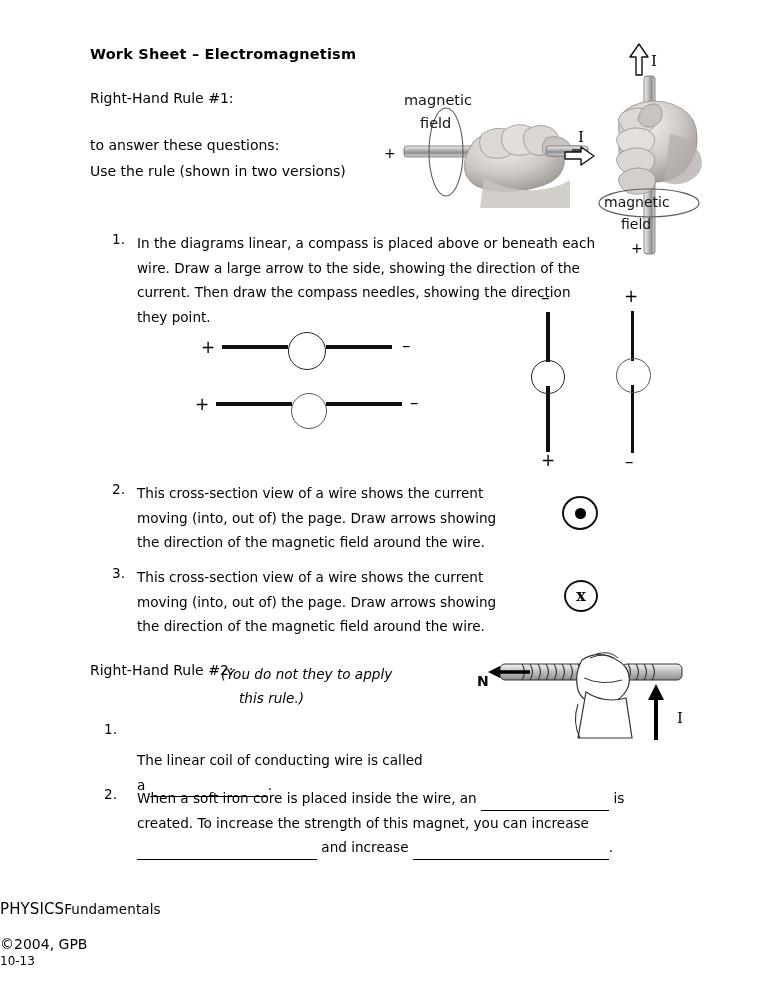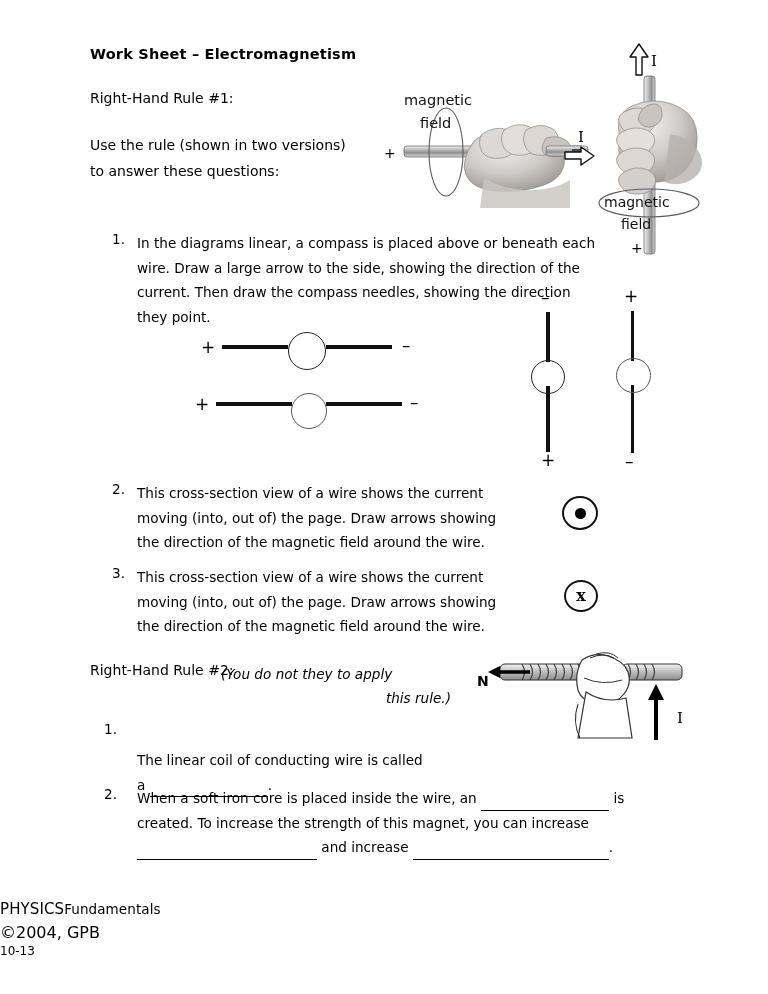--- a/index.html
+++ b/index.html
@@ -42,34 +42,34 @@
 
   .rule2-label {
     position: absolute; left: 90px; top: 662px;
     font-size: 14px;
   }
   .rule2-note {
     position: absolute; left: 221px; top: 662px;
     font-size: 13.6px; font-style: italic;
     line-height: 24px; width: 230px;
   }
-  .rule2-note .l2 { display:block; text-align:right; padding-left: 18px;}
+  .rule2-note .l2 { display:block; text-align:left; padding-left: 18px;}
 
   .blankline {
     display: inline-block;
     border-bottom: 1.6px solid #000;
     vertical-align: bottom;
     height: 14px;
   }
 
   
   .footer { position: absolute; left: 0; right: 0; top: 900px; text-align: left; }
   .footer .f1 { font-size: 15px; letter-spacing: .1px; }
   .footer .f1 .small { font-size: 13.5px; }
-  .footer .f2 { font-size: 16px; margin-top: 5px; }
+  .footer .f2 { font-size: 14px; margin-top: 18px; }
   .footer .f3 { font-size: 12px; margin-top: 2px; }
 
   
   .wireH {
     position: absolute;
     background: #111;
   }
   .wireV { position: absolute; background: #111; }
   .sign {
     position: absolute;
@@ -122,22 +122,22 @@
 </head>
 <body>
 
 <div class="page">
 
   <div class="title">Work Sheet – Electromagnetism</div>
 
   <div class="rule1-label">Right-Hand Rule #1:</div>
 
   <div class="use-rule">
+    <div>to answer these questions:</div>
     <div>Use the rule (shown in two versions)</div>
-    <div>to answer these questions:</div>
   </div>
 
   <div class="illus" style="left:396px; top:86px;">
     <svg width="210" height="130" viewBox="0 0 210 130">
       <defs>
         <linearGradient id="rodg" x1="0" y1="0" x2="0" y2="1">
           <stop offset="0%" stop-color="#f2f2f2"></stop>
           <stop offset="35%" stop-color="#b9b9b9"></stop>
           <stop offset="60%" stop-color="#8f8f8f"></stop>
           <stop offset="100%" stop-color="#d6d6d6"></stop>

